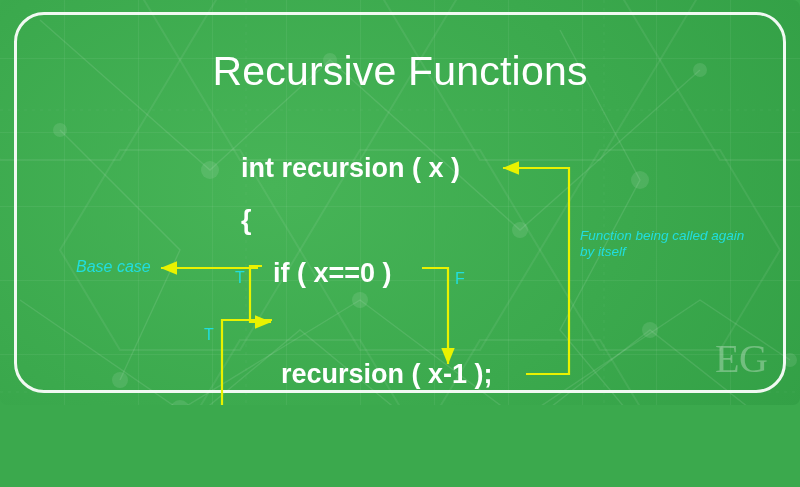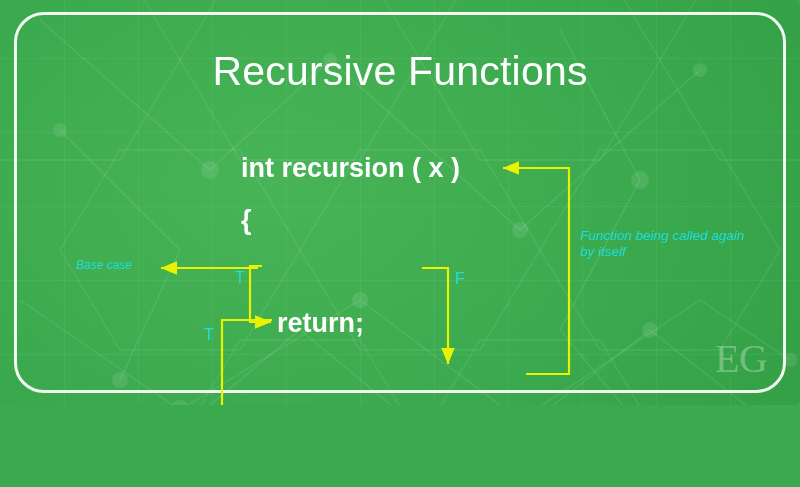--- a/index.html
+++ b/index.html
@@ -64,21 +64,21 @@
   .ln-close { left:241px; top:410px; }
 
   .note {
     position:absolute;
     color:#21dede;
     white-space:nowrap;
     font-style:italic;
   }
   .note-basecase {
     left:76px; top:258px;
-    font-size:12px;
+    font-size:16px;
   }
   .note-called {
     left:580px; top:228px;
     font-size:13.5px;
     line-height:16px;
     white-space:normal;
     width:180px;
   }
   .lbl {
     position:absolute;
@@ -167,21 +167,22 @@
       <path d="M422,268 L448,268 L448,364" marker-end="url(#ah)"></path>
 
       <path d="M272,320 L222,320 L222,456" marker-end="url(#ah)"></path>
     </g>
   </svg>
 
   <div class="title">Recursive Functions</div>
 
   <div class="code ln-sig">int recursion ( x )</div>
   <div class="code ln-open">{</div>
-  <div class="code ln-ret">return;</div>
+  <div class="code ln-if">if ( x==0 )</div>
+  <div class="code ln-rec">recursion ( x-1 );</div>
   <div class="code ln-close">}</div>
 
   <div class="note note-basecase">Base case</div>
   <div class="note note-called">Function being called again by itself</div>
 
   <div class="lbl lbl-t1">T</div>
   <div class="lbl lbl-f">F</div>
   <div class="lbl lbl-t2">T</div>
 
   <div class="gfg-logo">

